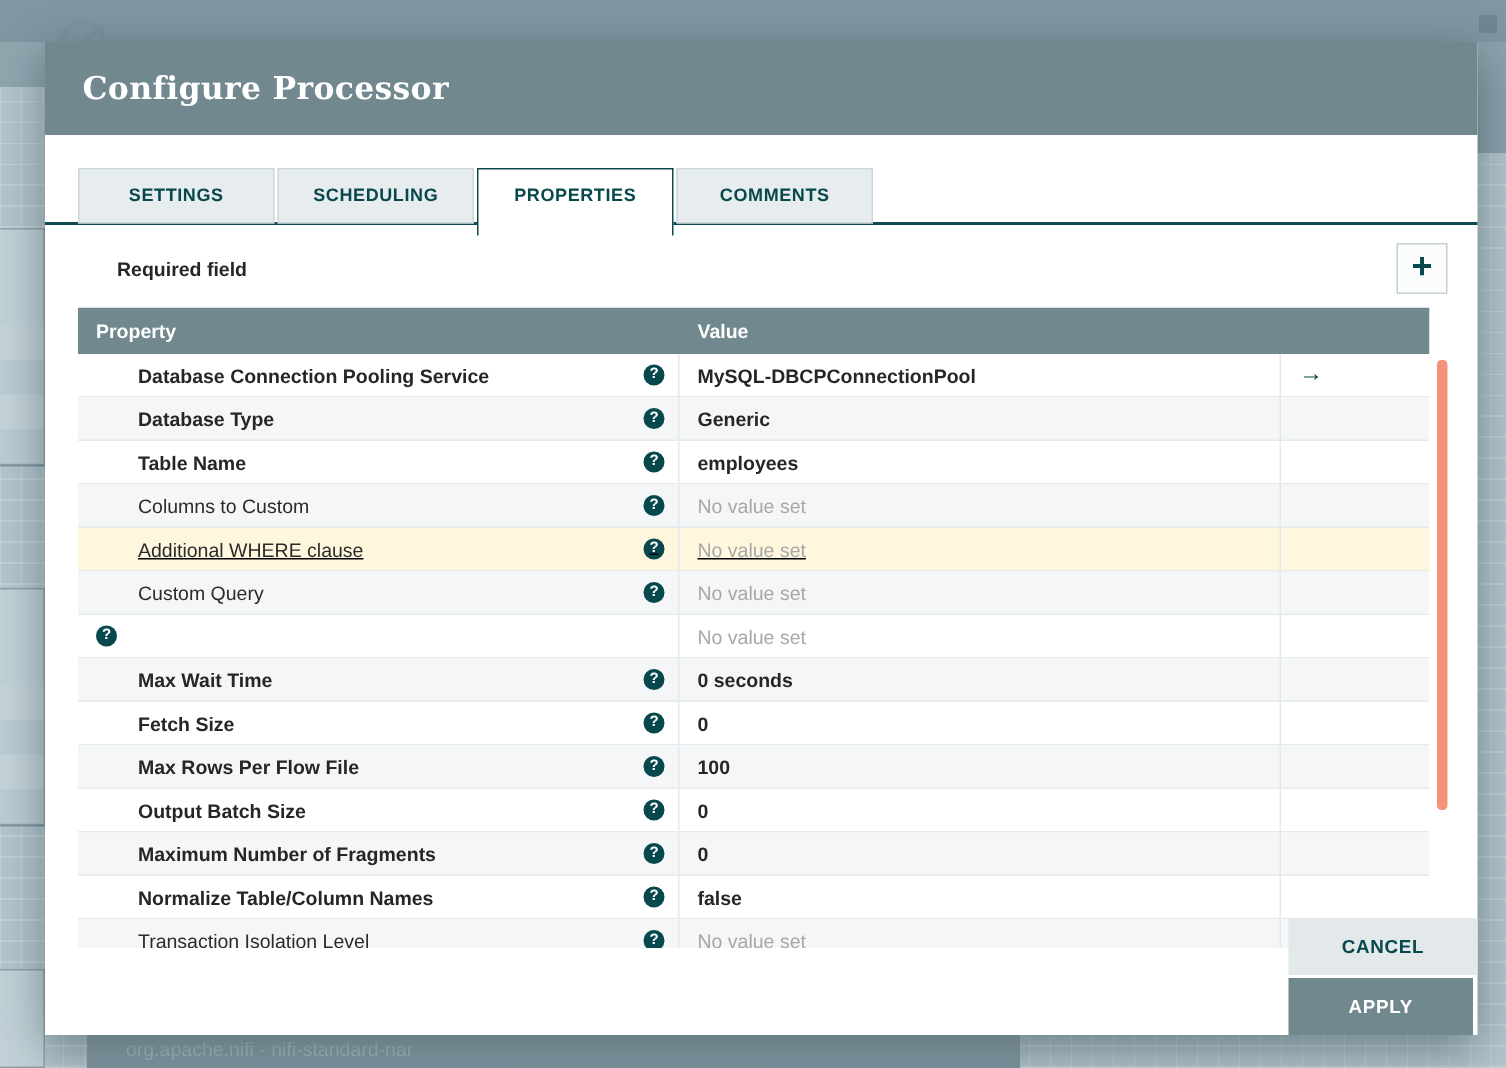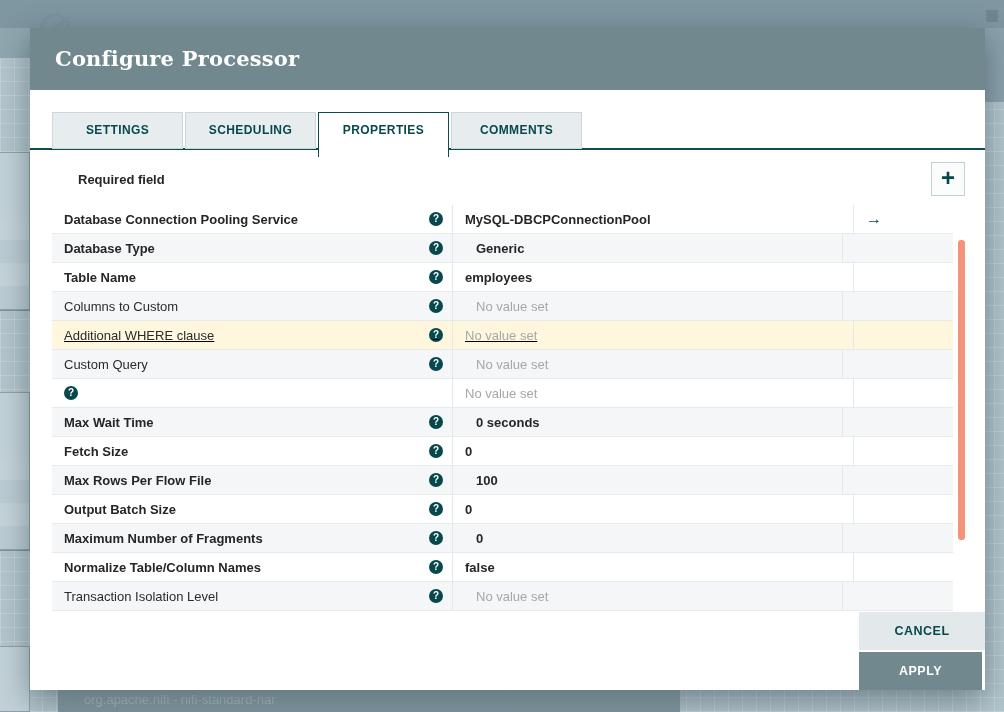--- a/index.html
+++ b/index.html
@@ -51,25 +51,25 @@
   .required-label { font-size:13px; font-weight:bold; color:#262626; line-height:36px;padding-left:26px; }
   .add-btn { position:absolute; right:0; top:0; width:34px; height:34px; background:#FBFDFD;
     border:1px solid #C4D1D5; color:#07484D; font-size:24px; font-weight:bold;
     text-align:center; line-height:30px; cursor:pointer; }
 
   .table-wrap { position:absolute; left:22px; top:177px; width:901px; height:427px; overflow:hidden; }
   .thead { display:flex; height:31px; background:#72888F; color:#fff; font-size:13px; font-weight:bold; }
   .thead .h-prop { width:401px; padding-left:12px; line-height:31px; }
   .thead .h-val { flex:1; padding-left:12px; line-height:31px; }
   .trow { display:flex; height:29px; background:#fff; border-bottom:1px solid #E5EAEC; }
-  .trow.alt { background:#F4F6F7;gap:11px; }
+  .trow.alt { background:#F4F6F7; }
   .trow.hl { background:#FFF7DD;text-decoration:underline; }
   .cell-prop { width:401px; display:flex; align-items:center; padding-left:12px;
     border-right:1px solid #E3E9EB; }
-  .pname { flex:1; font-size:13px; color:#2B2B2B; }
+  .pname { flex:1; font-size:13px; color:#2B2B2B;margin-left:28px; }
   .pname.req { font-weight:bold; color:#262626; }
   .help { width:14px; height:14px; margin-right:9px; border-radius:50%; background:#07484D;
     color:#fff; font-size:10px; font-weight:bold; text-align:center; line-height:14px; cursor:pointer; }
   .cell-val { flex:1; display:flex; align-items:center; padding-left:12px;
     border-right:1px solid #E3E9EB; font-size:13px; cursor:pointer; }
   .vset { font-weight:bold; color:#262626; }
   .unset { color:#A7A7A7; }
   .cell-go { width:99px; display:flex; align-items:center; padding-left:12px; }
   .goto { color:#07484D; font-size:16px; font-weight:bold; cursor:pointer; }
 
@@ -129,20 +129,24 @@
     </div>
 
   <div class="required-row">
     <span class="required-label">Required field</span>
     <div class="add-btn">
       <span>+</span>
     </div>
   </div>
 
   <div class="table-wrap">
+    <div class="thead">
+      <div class="h-prop">Property</div>
+      <div class="h-val">Value</div>
+    </div>
     <div id="tbody">
         <div class="trow">
           <div class="cell-prop">
             <span class="pname req">Database Connection Pooling Service</span>
             <span class="help">?</span>
           </div>
           <div class="cell-val">
             <span class="vset">MySQL-DBCPConnectionPool</span>
           </div>
           <div class="cell-go">

